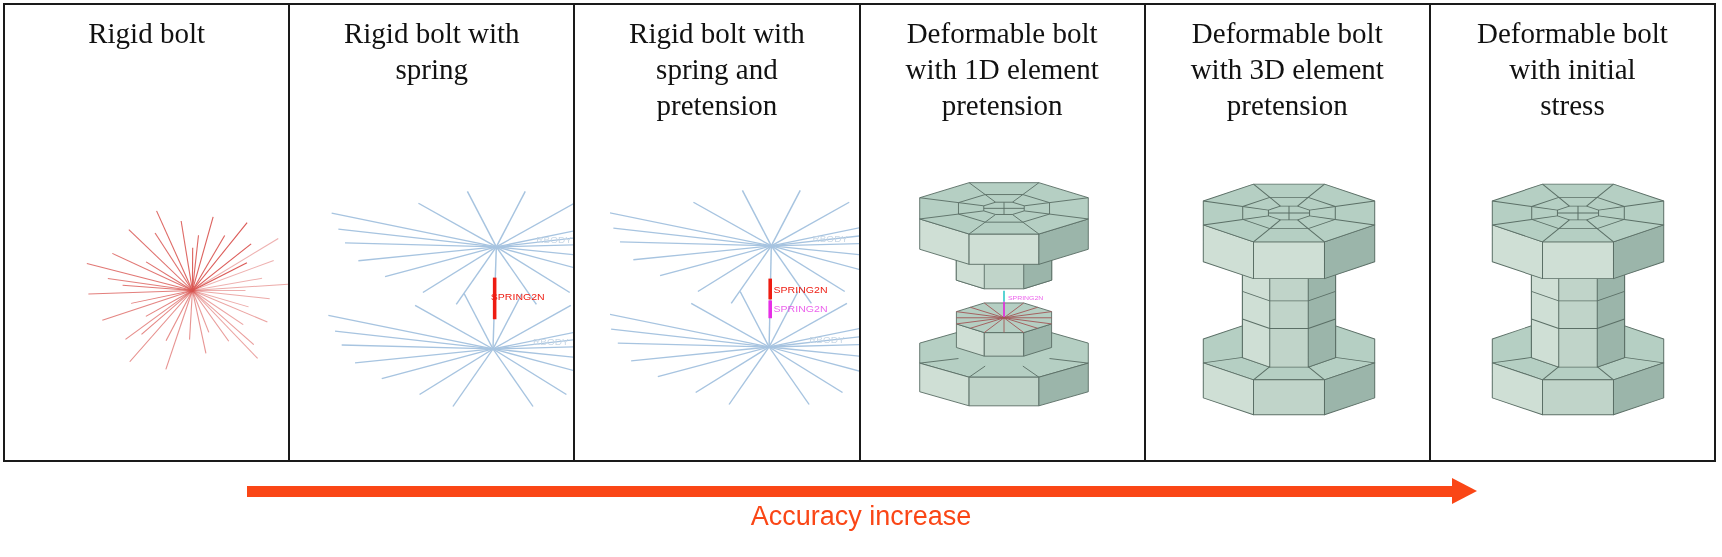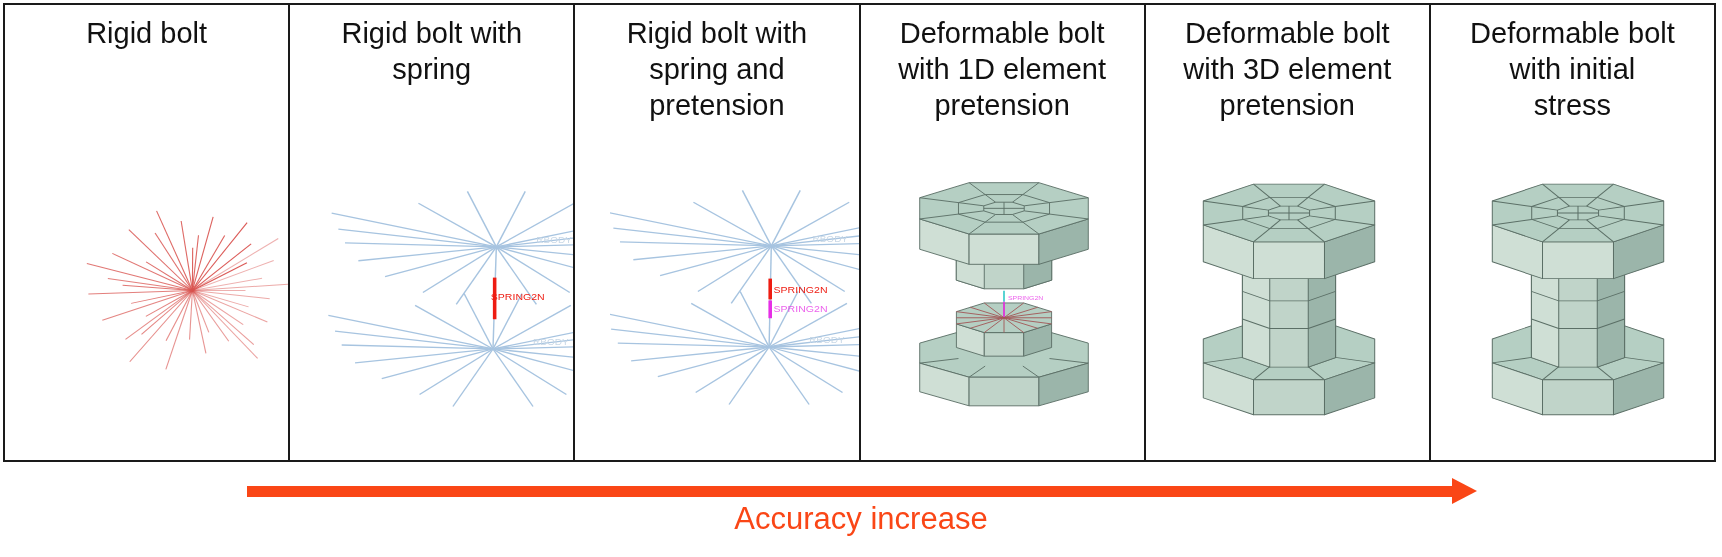--- a/index.html
+++ b/index.html
@@ -6,21 +6,21 @@
   body{width:1722px;height:557px;position:relative;font-family:"Liberation Sans",sans-serif;overflow:hidden;}
 
   .panel-row{
     position:absolute;left:3px;top:3px;width:1713px;height:459px;
     display:flex;border:2.5px solid var(--border);box-sizing:border-box;background:#fff;
   }
   .panel{flex:1 1 0;position:relative;border-right:2.5px solid var(--border);overflow:hidden;}
   .panel:last-child{border-right:none;}
   .panel-title{
     margin-top:10px;padding:0 18px;text-align:center;
-    font-size:29px;line-height:36px;color:#111;white-space:pre-line;
+    font-size:29px;line-height:36px;color:#111;white-space:pre-line;font-family:Liberation Serif, serif;
   }
   .fig{position:absolute;left:0;top:0;width:100%;height:100%;padding-left:35px;}
   .fig svg{position:absolute;}
   svg text{font-family:"Liberation Sans",sans-serif;}
 
   .spider-red{stroke:var(--spider-red);stroke-width:1;fill:none;}
   .spider-blue{stroke:var(--spider-blue);stroke-width:1.3;fill:none;}
   .connector{stroke:var(--spider-blue);stroke-width:1.3;}
   .spring-red{stroke:var(--spring-red);stroke-width:3.2;}
   .spring-magenta{stroke:var(--spring-magenta);stroke-width:3.2;}
@@ -36,21 +36,21 @@
   .f-none{fill:none;}
   .bolt-spider{stroke:var(--bolt-spider);stroke-width:1;fill:none;}
   .link-cyan{stroke:var(--link-cyan);stroke-width:1.6;}
   .link-magenta{stroke:var(--spring-magenta);stroke-width:1.6;}
 
   .arrow-shaft{position:absolute;left:247px;top:486px;width:1206px;height:11px;background:var(--accent);}
   .arrow-head{position:absolute;left:1452px;top:478px;width:0;height:0;
     border-top:13.5px solid transparent;border-bottom:13.5px solid transparent;
     border-left:25px solid var(--accent);}
   .arrow-label{position:absolute;left:0;top:501px;width:1722px;text-align:center;
-    font-size:31px;color:var(--accent);}
+    font-size:27px;color:var(--accent);}
 </style>
 </head>
 <body>
 
 <svg width="0" height="0" style="position:absolute" aria-hidden="true">
   <defs>
     <symbol id="bolt-full" viewBox="0 0 240 274">
 
       <g class="mesh-edge">
         <polygon class="f-top" points="205,213 155.2,231.4 84.8,231.4 35,213 35,187 84.8,168.6 155.2,168.6 205,187"></polygon>

